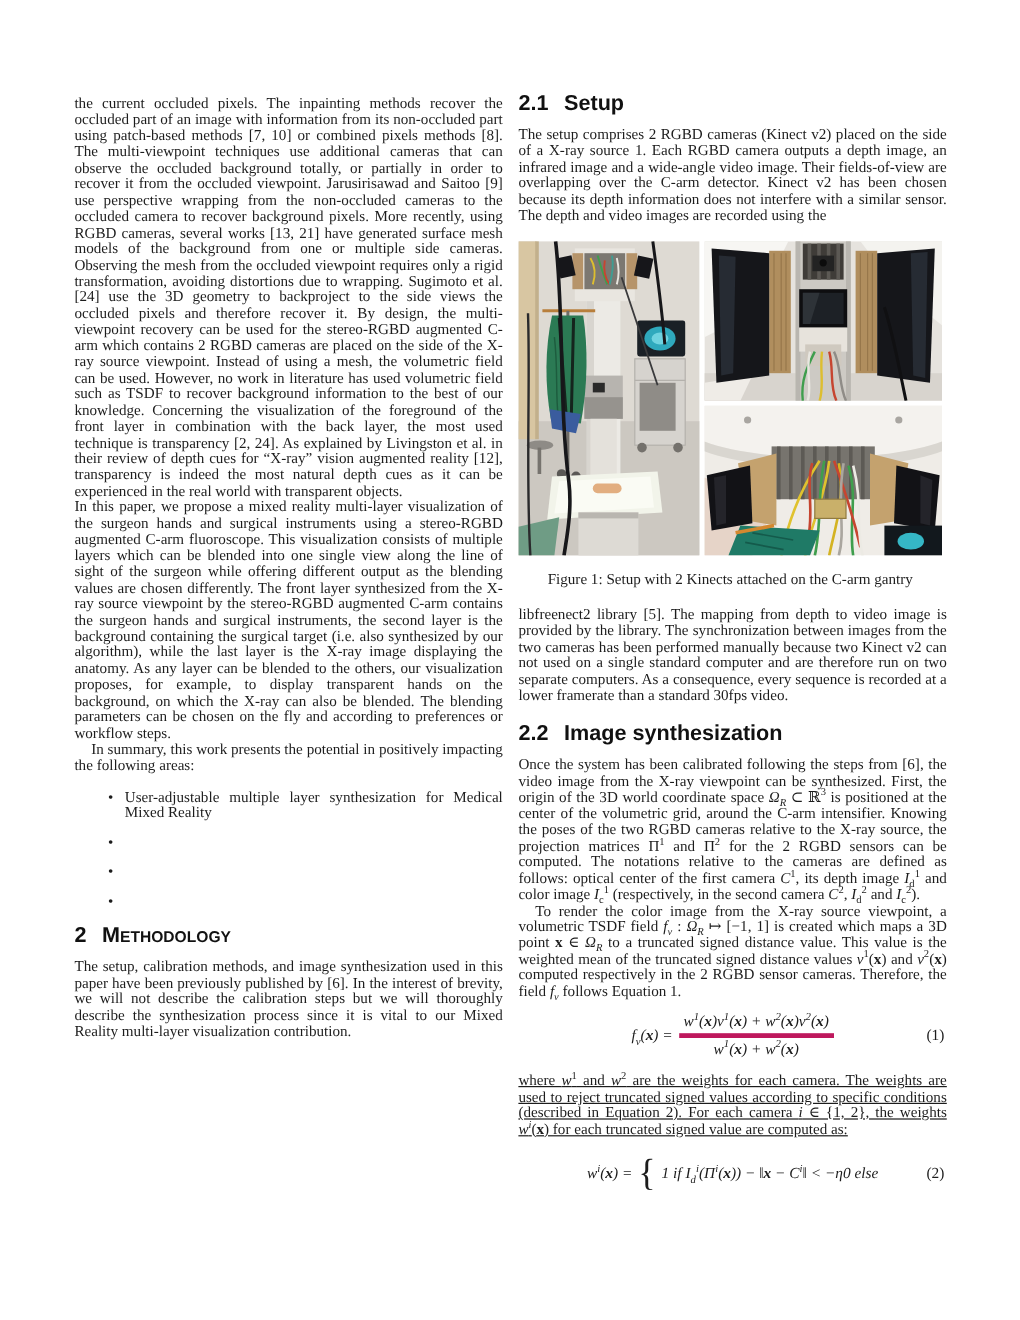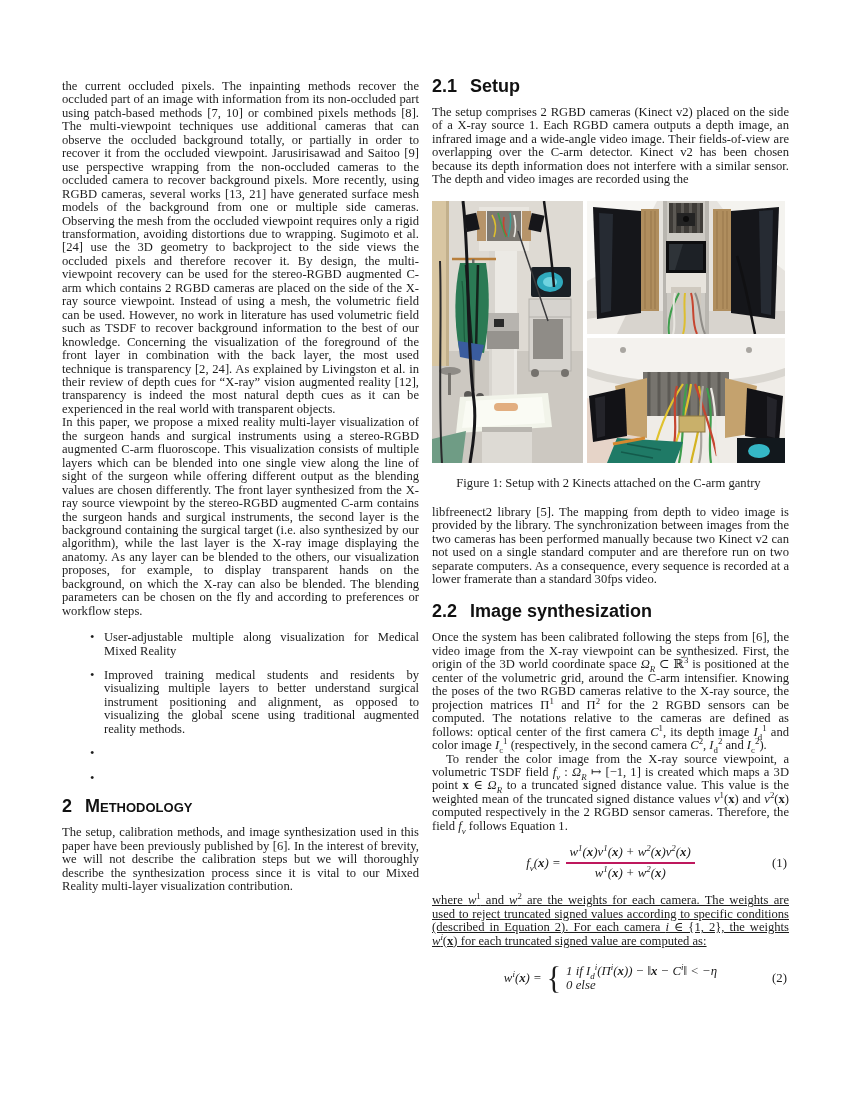--- a/index.html
+++ b/index.html
@@ -38,44 +38,44 @@
   .photo svg{display:block;width:100%;height:100%;}
   .caption{margin-top:13px;text-align:center;font-size:12.6px;}
   
   .equation{
     position:relative;margin:10px 0 0 0;display:flex;align-items:center;
     justify-content:center;font-style:italic;font-size:12.8px;min-height:40px;
   }
   .equation sup,.equation sub,p.body sup,p.body sub{font-size:70%;line-height:0;}
   .eq-no{position:absolute;right:2px;top:50%;transform:translateY(-50%);font-style:normal;}
   .frac{display:inline-block;text-align:center;vertical-align:middle;margin-left:5px;}
-  .frac .num{display:block;border-bottom:2px solid #be185d;padding:0 4px 2px;}
+  .frac .num{display:block;border-bottom:4px solid #be185d;padding:0 4px 2px;}
   .frac .den{display:block;padding-top:2px;}
   .cases{display:inline-flex;align-items:center;margin-left:5px;}
   .brace{font-size:30px;font-weight:400;margin-right:5px;font-style:normal;transform:scaleY(1.05);}
-  .case-lines{display:flex;flex-direction:column;line-height:14.5px;}
+  .case-lines{display:flex;line-height:14.5px;}
 </style>
 </head>
 <body>
 
 <div class="col" id="col-left">
   <p class="body">the current occluded pixels. The inpainting methods recover the occluded part of an image with information from its non-occluded part using patch-based methods [7, 10] or combined pixels methods [8]. The multi-viewpoint techniques use additional cameras that can observe the occluded background totally, or partially in order to recover it from the occluded viewpoint. Jarusirisawad and Saitoo [9] use perspective wrapping from the non-occluded cameras to the occluded camera to recover background pixels. More recently, using RGBD cameras, several works [13, 21] have generated surface mesh models of the background from one or multiple side cameras. Observing the mesh from the occluded viewpoint requires only a rigid transformation, avoiding distortions due to wrapping. Sugimoto et al. [24] use the 3D geometry to backproject to the side views the occluded pixels and therefore recover it. By design, the multi-viewpoint recovery can be used for the stereo-RGBD augmented C-arm which contains 2 RGBD cameras are placed on the side of the X-ray source viewpoint. Instead of using a mesh, the volumetric field can be used. However, no work in literature has used volumetric field such as TSDF to recover background information to the best of our knowledge. Concerning the visualization of the foreground of the front layer in combination with the back layer, the most used technique is transparency [2, 24]. As explained by Livingston et al. in their review of depth cues for “X-ray” vision augmented reality [12], transparency is indeed the most natural depth cues as it can be experienced in the real world with transparent objects.</p>
 
 
   <p class="body">In this paper, we propose a mixed reality multi-layer visualization of the surgeon hands and surgical instruments using a stereo-RGBD augmented C-arm fluoroscope. This visualization consists of multiple layers which can be blended into one single view along the line of sight of the surgeon while offering different output as the blending values are chosen differently. The front layer synthesized from the X-ray source viewpoint by the stereo-RGBD augmented C-arm contains the surgeon hands and surgical instruments, the second layer is the background containing the surgical target (i.e. also synthesized by our algorithm), while the last layer is the X-ray image displaying the anatomy. As any layer can be blended to the others, our visualization proposes, for example, to display transparent hands on the background, on which the X-ray can also be blended. The blending parameters can be chosen on the fly and according to preferences or workflow steps.</p>
 
+  <p class="body indent">In summary, this work presents the potential in positively impacting the following areas:</p>
 
   <div class="bullets">
     <div class="bullet-row">
       <span class="marker">•</span>
-      <span class="btxt">User-adjustable multiple along visualization for Medical Mixed Reality</span>
-    </div>
-    <div class="bullet-row">
-      <span class="marker">•</span>
-      <span class="btxt">Improved training medical students and residents by visualizing multiple layers to better understand surgical instrument positioning and alignment, as opposed to visualizing the global scene using traditional augmented reality methods.</span>
+      <span class="btxt">User-adjustable multiple layer synthesization for Medical Mixed Reality</span>
+    </div>
+    <div class="bullet-row">
+      <span class="marker">•</span>
     </div>
     <div class="bullet-row">
       <span class="marker">•</span>
     </div>
     <div class="bullet-row">
       <span class="marker">•</span>
     </div>
   </div>
 
   <h3 class="subheading mb1" style="margin-top:10px;">

